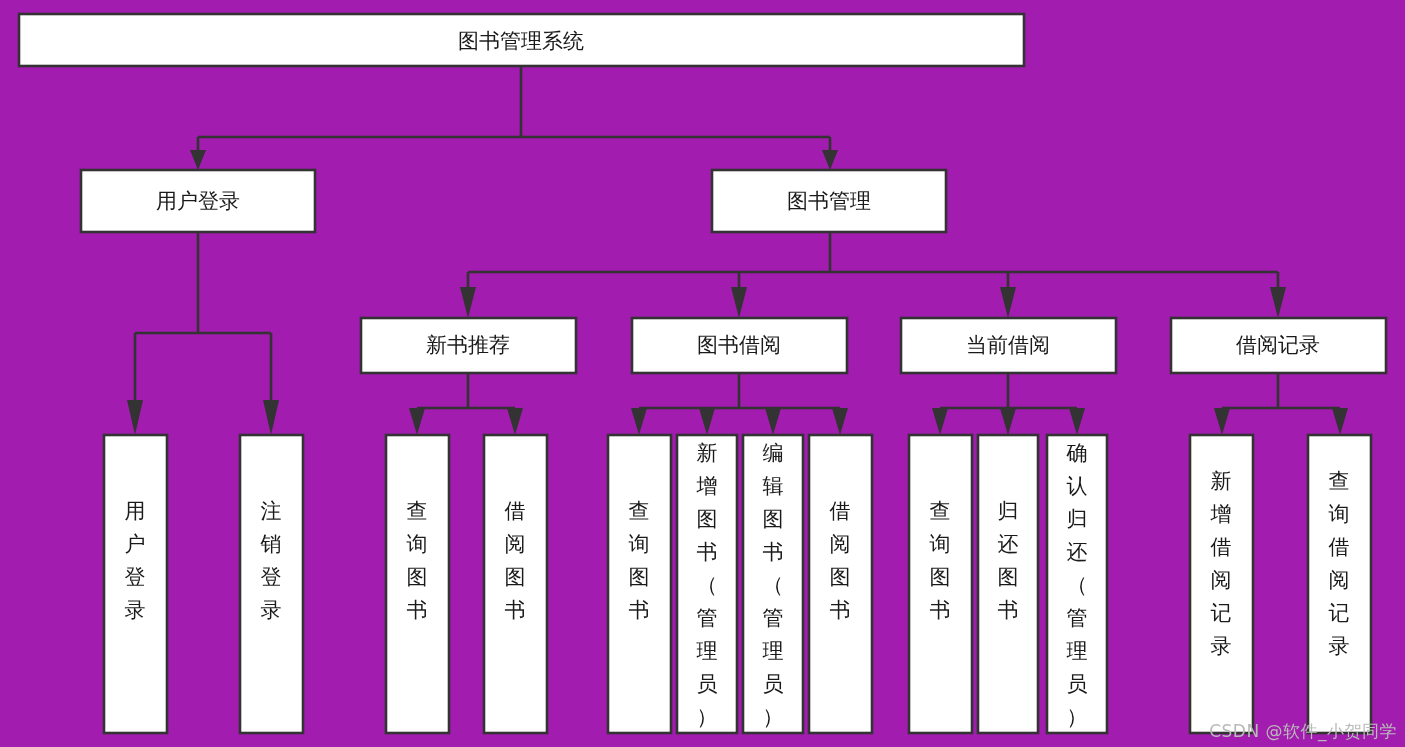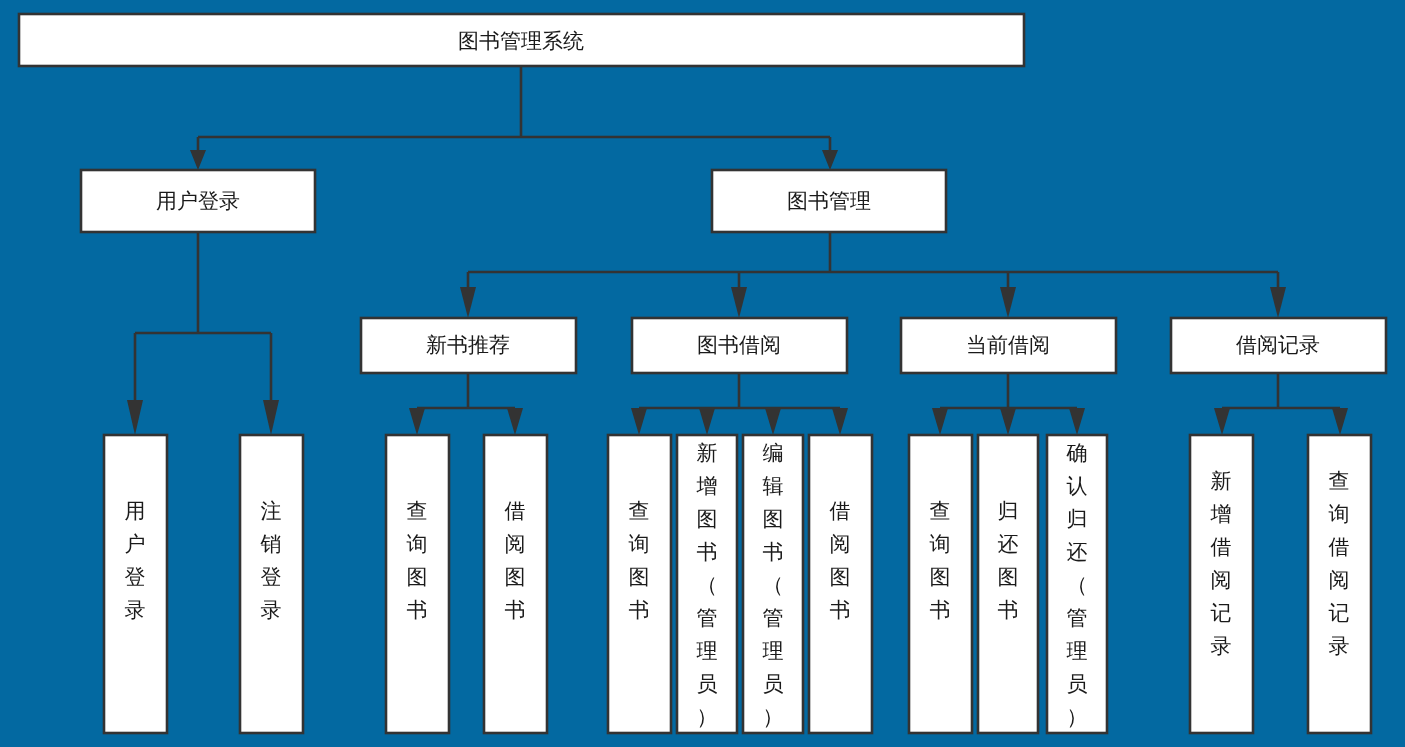--- a/index.html
+++ b/index.html
@@ -10,21 +10,21 @@
   body {
     width: 1405px;
     height: 747px;
     font-family: "DejaVu Sans", "Liberation Sans", sans-serif;
     overflow: hidden;
   }
   #diagram-root {
     position: relative;
     width: 1405px;
     height: 747px;
-    background: #0369a1;
+    background: #a21caf;
   }
   svg.diagram-svg {
     position: absolute;
     left: 0;
     top: 0;
     width: 1405px;
     height: 747px;
   }
   .node-box {
     fill: #ffffff;
@@ -220,14 +220,15 @@
       <text class="node-label-v" x="1221" y="488"><tspan x="1221" dy="0">新</tspan><tspan x="1221" dy="33">增</tspan><tspan x="1221" dy="33">借</tspan><tspan x="1221" dy="33">阅</tspan><tspan x="1221" dy="33">记</tspan><tspan x="1221" dy="33">录</tspan></text>
     </g>
 
     <g>
       <rect class="node-box" x="1308" y="435" width="63" height="298"></rect>
       <text class="node-label-v" x="1339" y="488"><tspan x="1339" dy="0">查</tspan><tspan x="1339" dy="33">询</tspan><tspan x="1339" dy="33">借</tspan><tspan x="1339" dy="33">阅</tspan><tspan x="1339" dy="33">记</tspan><tspan x="1339" dy="33">录</tspan></text>
     </g>
 
   </svg>
 
+  <div class="watermark">CSDN @软件_小贺同学</div>
 
 </div>
 
 </body></html>

